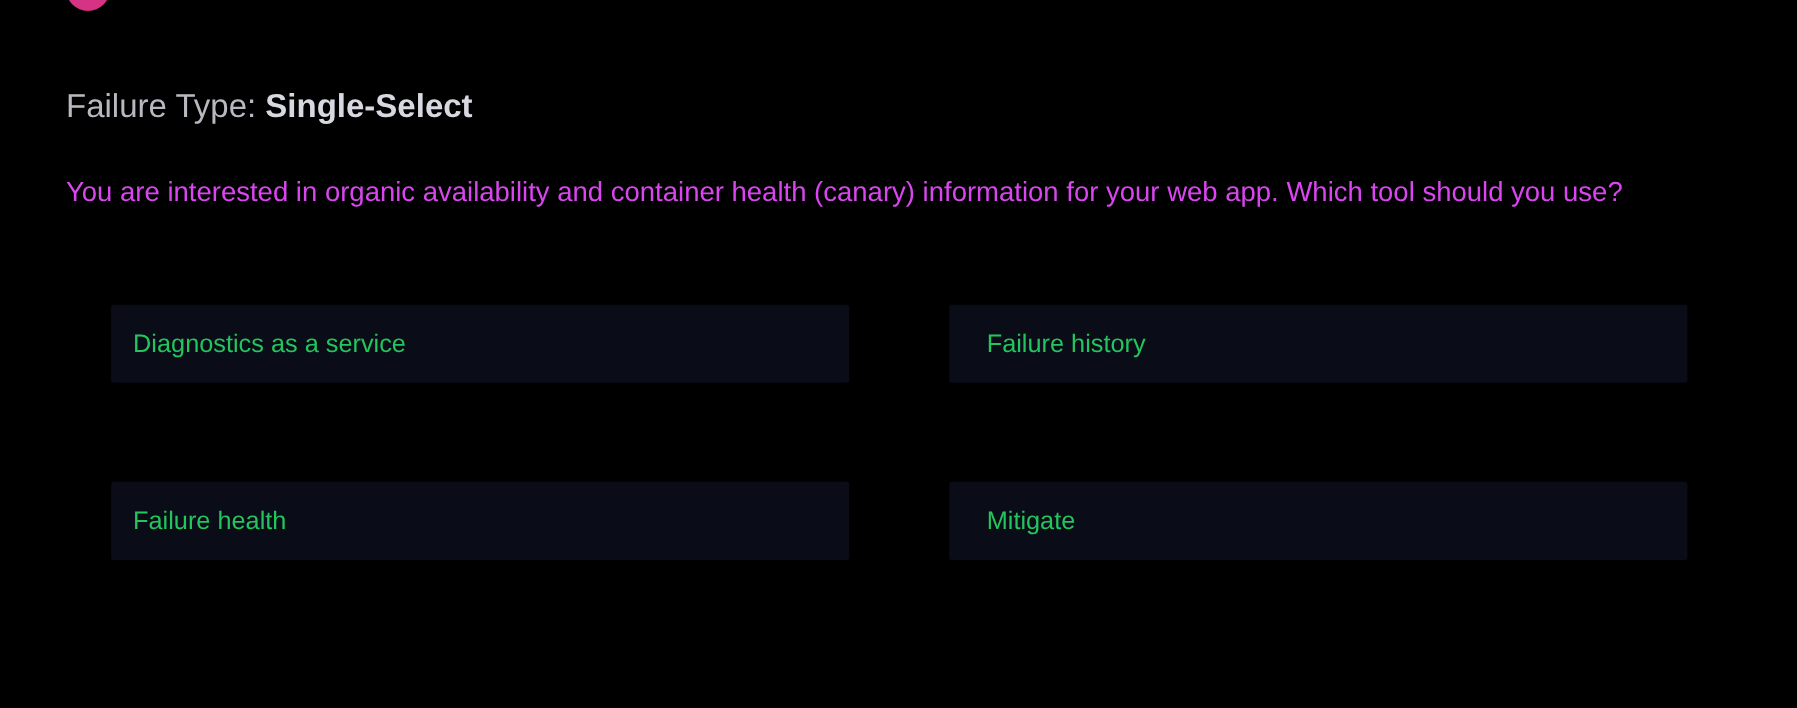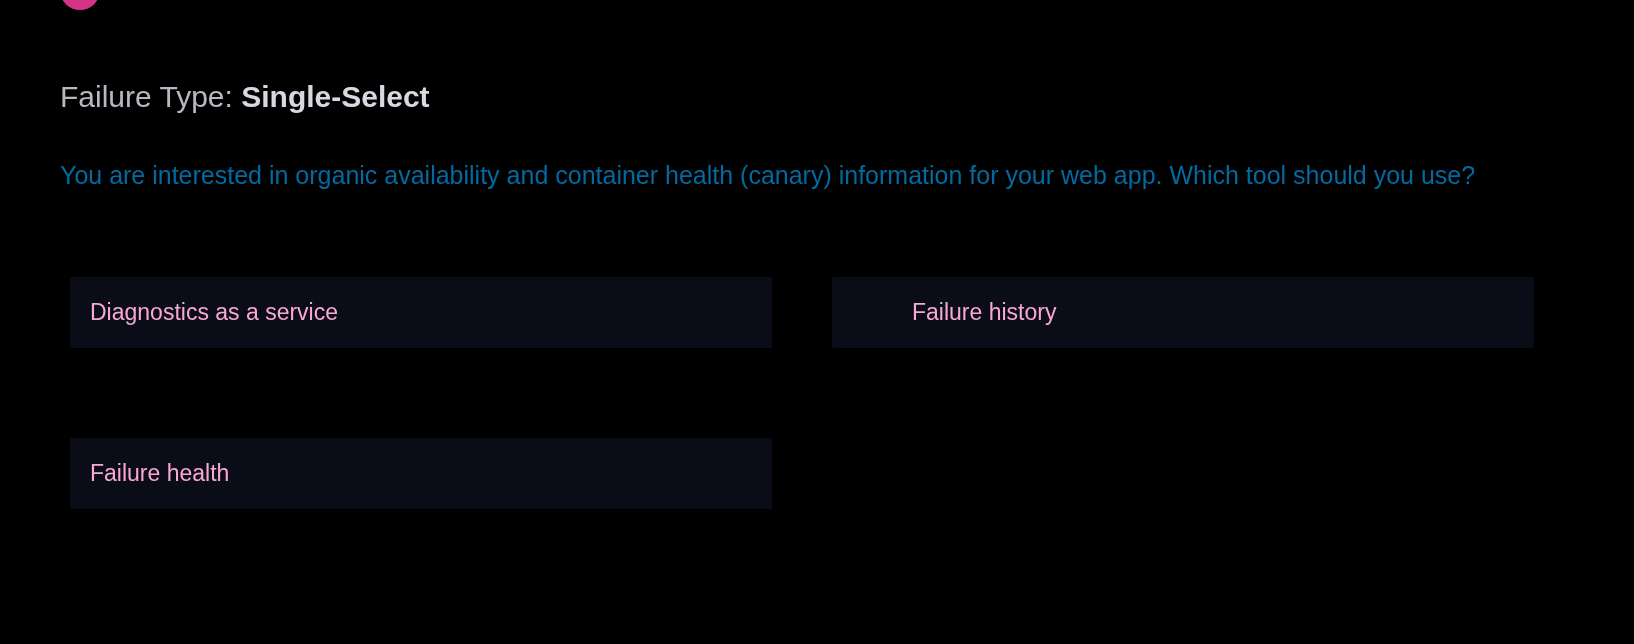--- a/index.html
+++ b/index.html
@@ -25,47 +25,48 @@
       margin-bottom: 40px;
       font-weight: 400;
     }
     .question-type-value {
       font-weight: 700;
       color: #d8d8e0;
       margin-top: 28px;
     }
     .question-text {
       font-size: 25px;
-      color: #0369a1;
+      color: #d946ef;
       line-height: 1.7;
       margin-bottom: 80px;
       max-width: 1520px;
     }
     .options-grid {
       display: grid;
       grid-template-columns: 1fr 1fr;
       column-gap: 60px;
       row-gap: 90px;
       padding-left: 10px;
       padding-right: 40px;
     }
     .option {
       background: rgba(20, 25, 45, 0.5);
       padding: 22px 20px;
       font-size: 23px;
-      color: #f9a8d4;
+      color: #22c55e;
       cursor: pointer;
       border-radius: 2px;
       min-height: 70px;
       display: flex;
       align-items: center;
+      margin-left: 31px;
     }
     .option:nth-child(2),
     .option:nth-child(4) {
-      padding-left: 80px;
+      padding-left: 34px;
     }
     .badge {
       position: absolute;
       top: -10px;
       left: 60px;
       width: 40px;
       height: 20px;
       background: #d63384;
       border-radius: 0 0 20px 20px;
     }
@@ -86,14 +87,17 @@
   <div class="options-grid">
     <div class="option">
       <span>Diagnostics as a service</span>
     </div>
     <div class="option">
       <span>Failure history</span>
     </div>
     <div class="option">
       <span>Failure health</span>
     </div>
+    <div class="option">
+      <span>Mitigate</span>
+    </div>
   </div>
 </div>
 
 </body></html>

